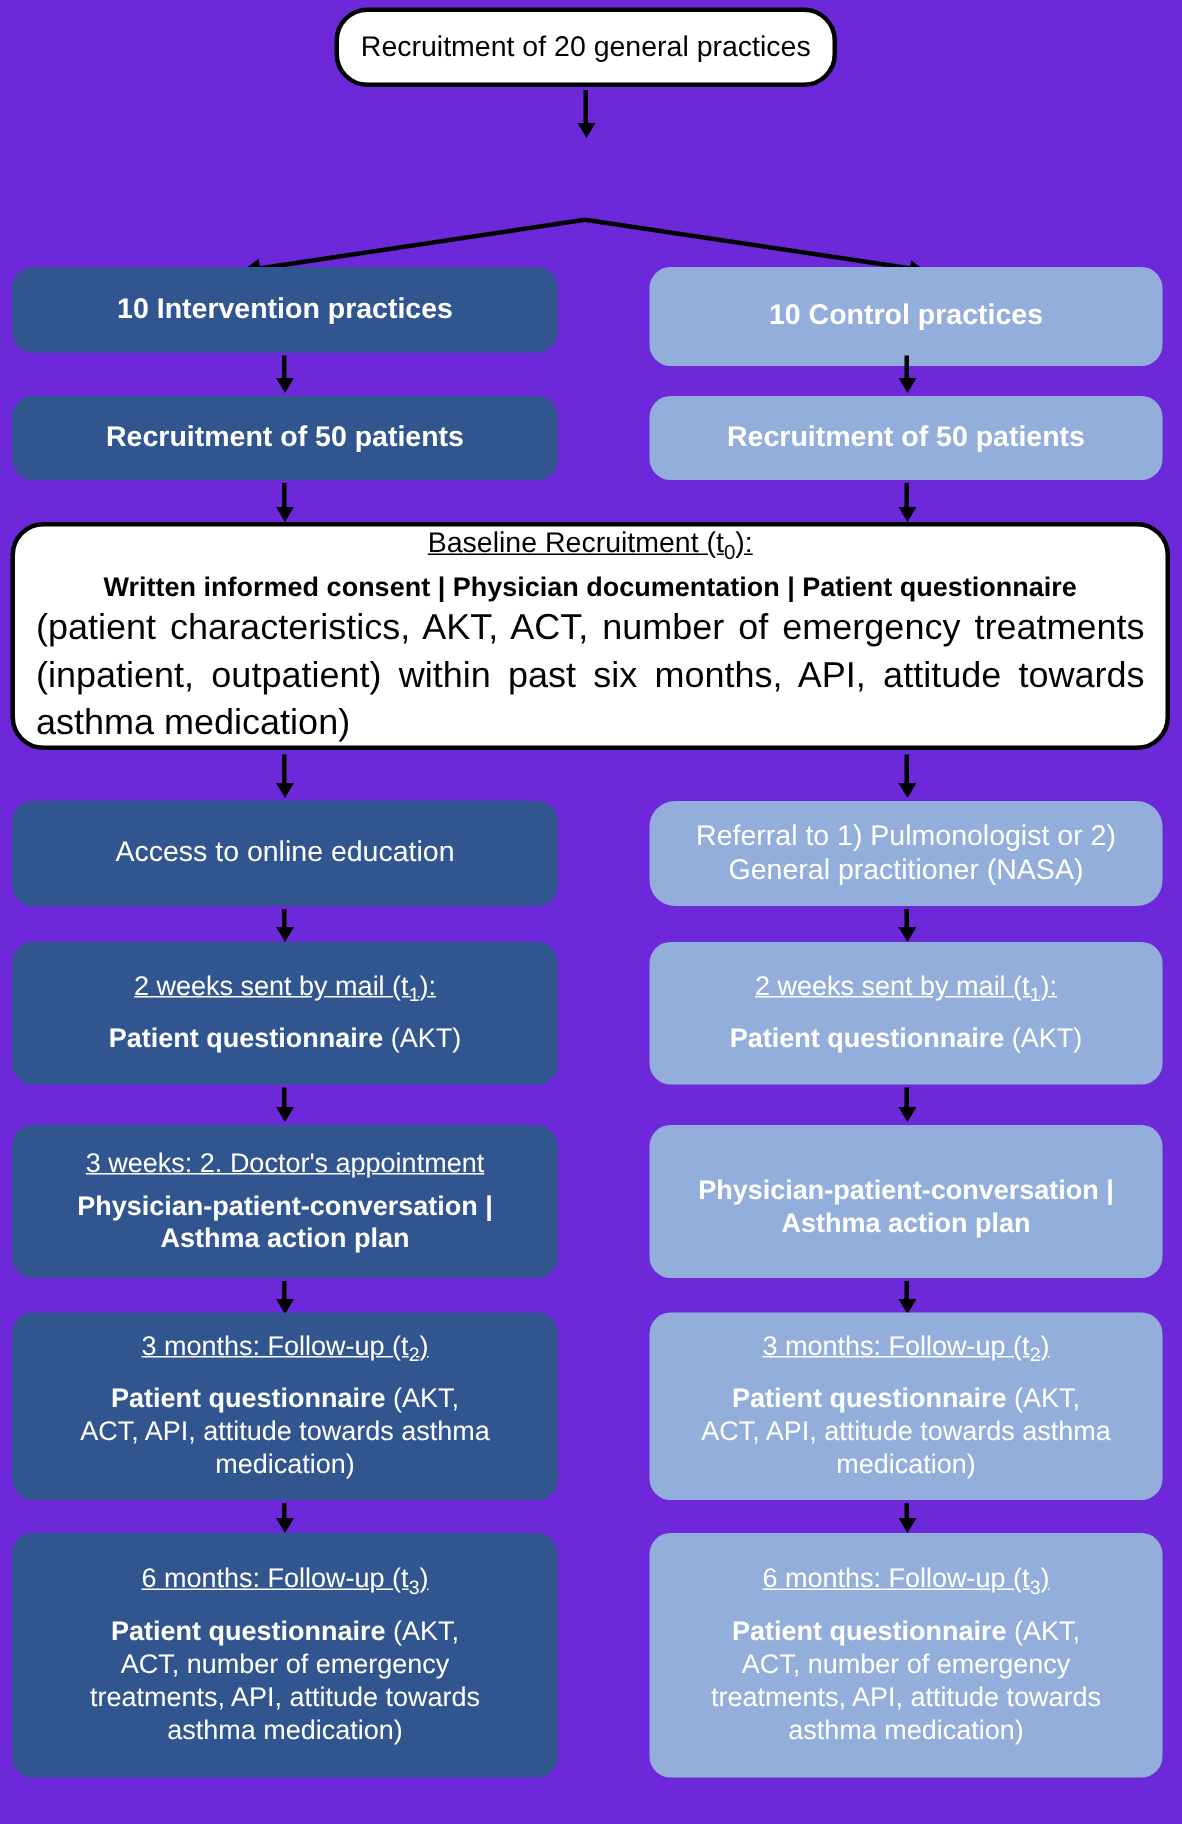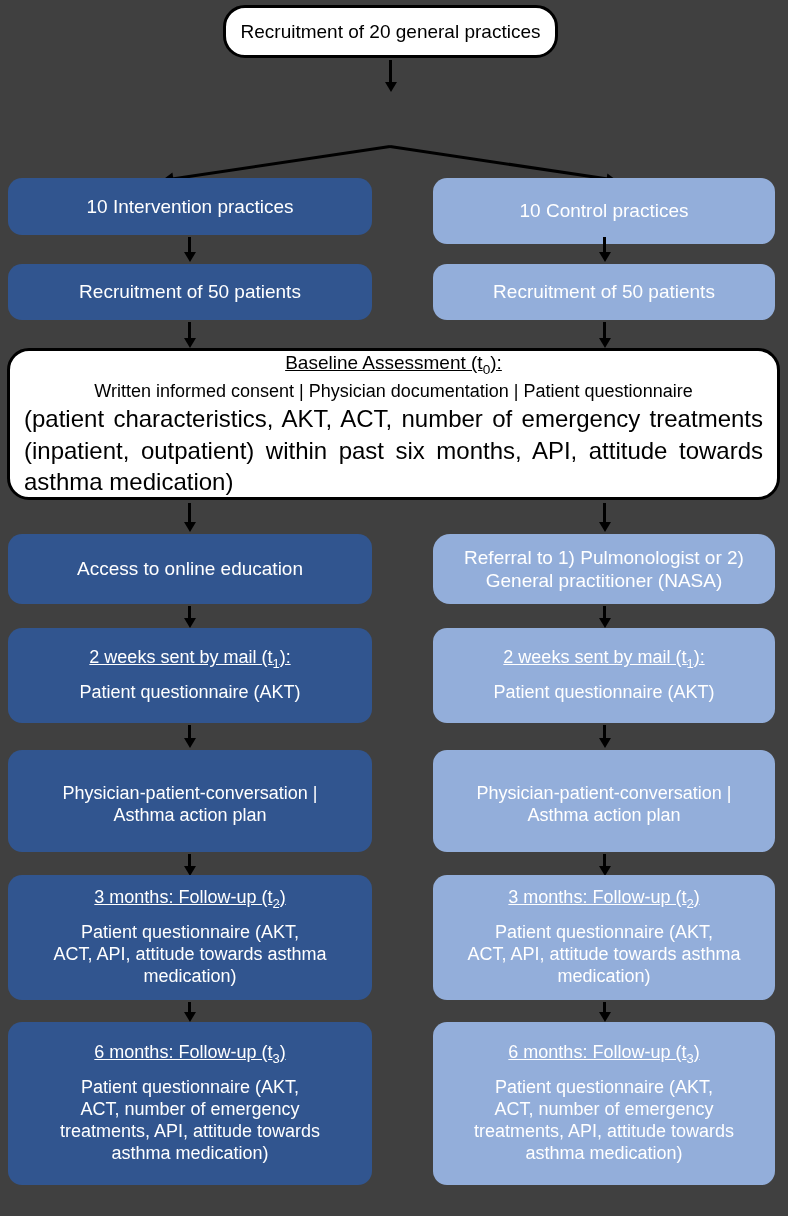--- a/index.html
+++ b/index.html
@@ -8,21 +8,21 @@
     background: #ffffff;
   }
   body {
     font-family: "Liberation Sans", sans-serif;
     -webkit-font-smoothing: antialiased;
   }
   #canvas {
     position: relative;
     width: 788px;
     height: 1216px;
-    background: #404040;
+    background: #6d28d9;
     overflow: hidden;
   }
 
   
   .box {
     position: absolute;
     box-sizing: border-box;
     display: flex;
     flex-direction: column;
     align-items: center;
@@ -44,21 +44,21 @@
     border-radius: 14px;
     color: #ffffff;
   }
   .box-light {
     background: #93AEDA;
     border-radius: 14px;
     color: #ffffff;
   }
 
   .t-plain   { font-weight: 400; }
-  .t-bold    { font-weight: 400; }
+  .t-bold    { font-weight: 700; }
   .t-ul      { text-decoration: underline; font-weight: 400; }
 
   .fs19 { font-size: 19px; }
   .fs18 { font-size: 18px; }
 
   .line { display: block; }
   .gap  { height: 10px; }
   .gap-sm { height: 7px; }
 
   
@@ -145,21 +145,21 @@
   </div>
   <div class="box box-light fs19 t-bold" style="left:433px; top:264px; width:342px; height:56px;">
     <span class="line">Recruitment of 50 patients</span>
   </div>
 
   <div class="varrow" style="left:188px; top:322px; height:17px;"></div>
   <div class="varrow" style="left:603px; top:322px; height:17px;"></div>
 
   <div class="box box-white r20" style="left:7px; top:348px; width:773px; height:152px; justify-content:center;">
     <div class="center-head fs19 t-ul">
-      <span>Baseline Assessment (t</span><sub>0</sub><span>):</span>
+      <span>Baseline Recruitment (t</span><sub>0</sub><span>):</span>
     </div>
     <div class="gap"></div>
     <div class="center-head fs18 t-bold" style="padding:0 14px; line-height:1.30;">Written informed consent | Physician documentation | Patient questionnaire</div>
     <div class="just t-plain">(patient characteristics, AKT, ACT, number of emergency treatments (inpatient, outpatient) within past six months, API, attitude towards asthma medication)</div>
   </div>
 
   <div class="varrow" style="left:188px; top:503px; height:20px;"></div>
   <div class="varrow" style="left:603px; top:503px; height:20px;"></div>
 
   <div class="box box-dark fs19 t-plain" style="left:8px; top:534px; width:364px; height:70px;">
@@ -190,20 +190,21 @@
     <div class="gap"></div>
     <div class="fs18">
       <span class="t-bold">Patient questionnaire</span><span class="t-plain"> (AKT)</span>
     </div>
   </div>
 
   <div class="varrow" style="left:188px; top:725px; height:14px;"></div>
   <div class="varrow" style="left:603px; top:725px; height:14px;"></div>
 
   <div class="box box-dark" style="left:8px; top:750px; width:364px; height:102px;">
+    <div class="fs18 t-ul">3 weeks: 2. Doctor's appointment</div>
     <div class="gap-sm"></div>
     <div class="fs18 t-bold">Physician-patient-conversation |</div>
     <div class="fs18 t-bold">Asthma action plan</div>
   </div>
 
   <div class="box box-light" style="left:433px; top:750px; width:342px; height:102px;">
     <div class="gap-sm"></div>
     <div class="fs18 t-bold">Physician-patient-conversation |</div>
     <div class="fs18 t-bold">Asthma action plan</div>
   </div>

